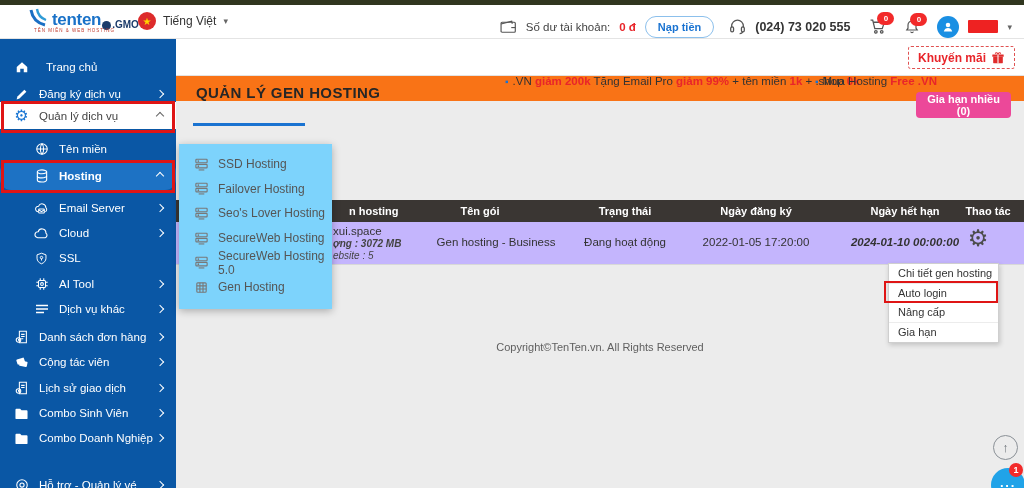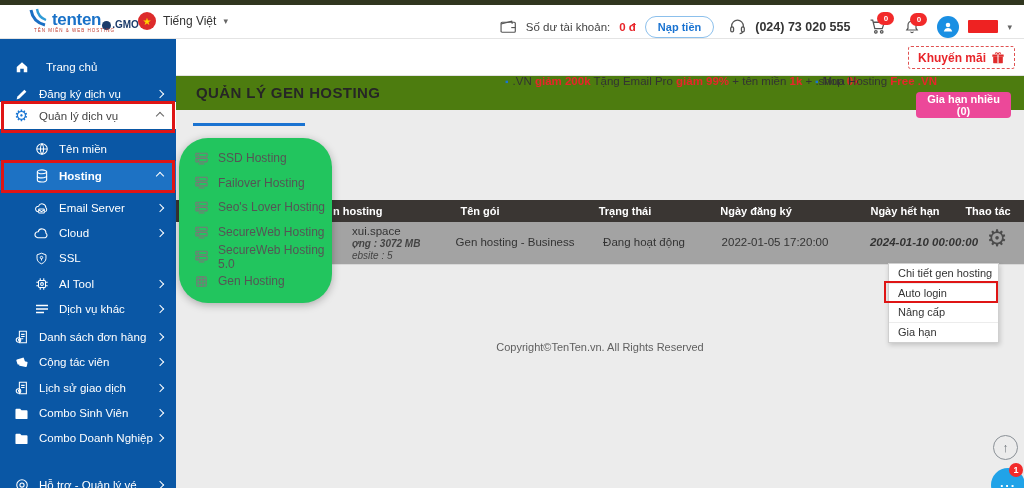--- a/index.html
+++ b/index.html
@@ -49,37 +49,37 @@
            align-items:center;color:#fff;font-size:13px;line-height:1;}
   .sbi.sub .ic{margin-left:33px;}
   .chev{margin-left:auto;margin-right:13px;width:5px;height:5px;border-right:1.6px solid #fff;
         border-bottom:1.6px solid #fff;transform:rotate(-45deg);flex:none;}
   .chev.up{transform:rotate(-135deg);}
   .sbi.parent-active{background:#fff;color:#444;height:27px;}
   .sbi.parent-active .ic{color:#1d78d4;font-size:16px;}
   .sbi.parent-active .chev{border-color:#666;}
   .sbi.sub-active{background:#1d72c4;height:29px;font-weight:bold;}
   
-  .titleband{position:absolute;left:176px;right:0;top:75px;height:35px;background:#4d7c0f;z-index:5;}
+  .titleband{position:absolute;left:176px;right:0;top:75px;height:26px;background:#f97316;z-index:5;}
   .pagetitle{position:absolute;left:20px;top:9px;font-size:15px;font-weight:bold;color:#262626;
              letter-spacing:.4px;}
   .renewbtn{position:absolute;left:916px;top:92px;width:95px;height:26px;background:#ec4899;
             color:#fff;font-size:11px;font-weight:bold;border:none;border-radius:4px;
             cursor:pointer;z-index:8;font-family:"Liberation Sans",sans-serif;}
   .tabline{position:absolute;left:193px;top:123px;width:112px;height:3px;background:#1a73d1;z-index:21;}
-  .hpanel{position:absolute;left:179px;top:138px;width:153px;height:165px;background:#22c55e;
-          box-shadow:0 2px 8px rgba(0,0,0,.28);z-index:20;padding-top:8px;box-sizing:border-box;border-radius:29px;}
+  .hpanel{position:absolute;left:179px;top:144px;width:153px;height:165px;background:#7dd3fc;
+          box-shadow:0 2px 8px rgba(0,0,0,.28);z-index:20;padding-top:8px;box-sizing:border-box;}
   .hitem{height:24.6px;display:flex;align-items:center;padding-left:15px;gap:9px;font-size:12px;
          color:#555;cursor:pointer;}
   .hitem .sic{color:#787878;display:flex;}
   
   .thead{position:absolute;left:176px;right:0;top:200px;height:22px;background:#3a3633;z-index:4;}
   .thead span{position:absolute;top:5px;font-size:11px;font-weight:bold;color:#fff;white-space:nowrap;}
-  .trow{position:absolute;left:176px;right:0;top:222px;height:42px;background:#a3a3a3;
-        border-bottom:1px solid #d8d8d8;z-index:4;margin-left:19px;}
+  .trow{position:absolute;left:176px;right:0;top:222px;height:42px;background:#c4b5fd;
+        border-bottom:1px solid #d8d8d8;z-index:4;}
   .cell{position:absolute;font-size:11.5px;color:#333;white-space:nowrap;}
   .cmid{top:14px;transform:translateX(-50%);}
   .gearbtn{position:absolute;left:802px;top:5px;transform:translateX(-50%);font-size:23px;
            color:#4c4c4c;cursor:pointer;line-height:1;}
   
   .ctxmenu{position:absolute;left:888px;top:263px;width:109px;background:#fff;
            border:1px solid #cfcfcf;box-shadow:1px 2px 5px rgba(0,0,0,.18);z-index:25;}
   .ctxitem{height:18.7px;line-height:18.7px;font-size:11px;color:#333;padding-left:9px;
            cursor:pointer;border-top:1px solid #ececec;}
   .ctxitem:first-child{border-top:none;}
@@ -237,21 +237,21 @@
         <svg width="14" height="14" viewBox="0 0 16 16">
             <g fill="none" stroke="#fff" stroke-width="1.2">
         <circle cx="8" cy="8" r="6"></circle>
               <path d="M2 8h12M8 2c2.5 2.2 2.5 9.6 0 12M8 2c-2.5 2.2-2.5 9.6 0 12"></path>
             </g>
           </svg>
         </span>
       <span>Tên miền</span>
     </div>
 
-    <div class="sbi sub sub-active" style="top:123px;">
+    <div class="sbi sub sub-active" style="top:123px;border-radius:11px;">
       <span class="ic">
         <svg width="14" height="14" viewBox="0 0 16 16">
             <g fill="none" stroke="#fff" stroke-width="1.3">
         <ellipse cx="8" cy="3.2" rx="5.3" ry="2.2"></ellipse>
         <path d="M2.7 3.2v9.4c0 1.3 2.4 2.3 5.3 2.3s5.3-1 5.3-2.3V3.2"></path>
         <path d="M2.7 7.9c0 1.3 2.4 2.3 5.3 2.3s5.3-1 5.3-2.3"></path>
             </g>
           </svg>
         </span>
       <span>Hosting</span>
@@ -482,21 +482,21 @@
         <rect x="3" y="3" width="10" height="10" rx="1"></rect>
               <path d="M3 6.3h10M3 9.6h10M6.3 3v10M9.6 3v10"></path>
             </g>
           </svg>
         </span>
       <span>Gen Hosting</span>
     </div>
   </div>
 
   <div class="thead">
-    <span style="left:157px;">n hosting</span>
+    <span style="left:157px;padding-left:16px;">n hosting</span>
     <span style="left:304px;transform:translateX(-50%);">Tên gói</span>
     <span style="left:449px;transform:translateX(-50%);">Trạng thái</span>
     <span style="left:580px;transform:translateX(-50%);">Ngày đăng ký</span>
     <span style="left:729px;transform:translateX(-50%);">Ngày hết hạn</span>
     <span style="left:812px;transform:translateX(-50%);">Thao tác</span>
   </div>
 
   <div class="trow">
     <span class="cell" style="left:157px;top:3px;">xui.space</span>
     <span class="cell" style="left:157px;top:16px;font-size:10px;font-style:italic;font-weight:bold;color:#444;">ợng : 3072 MB</span>

